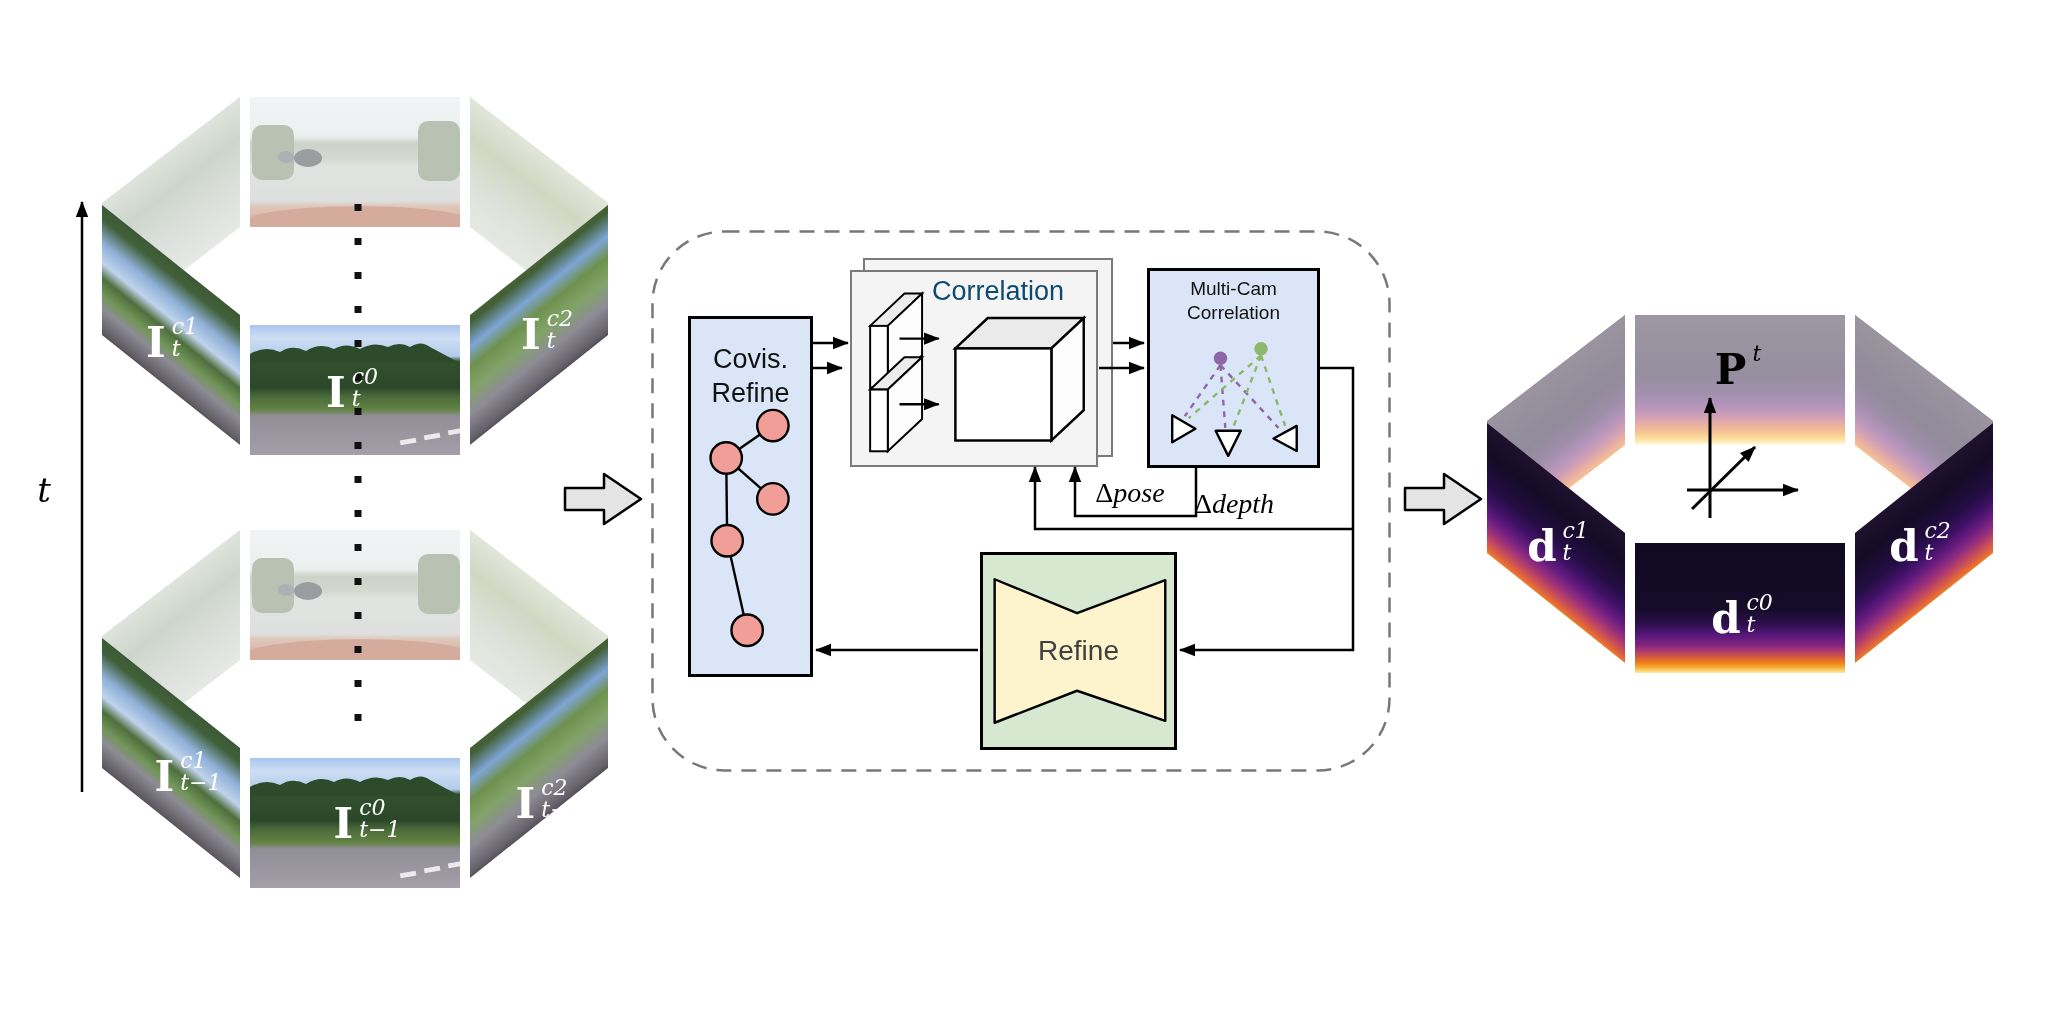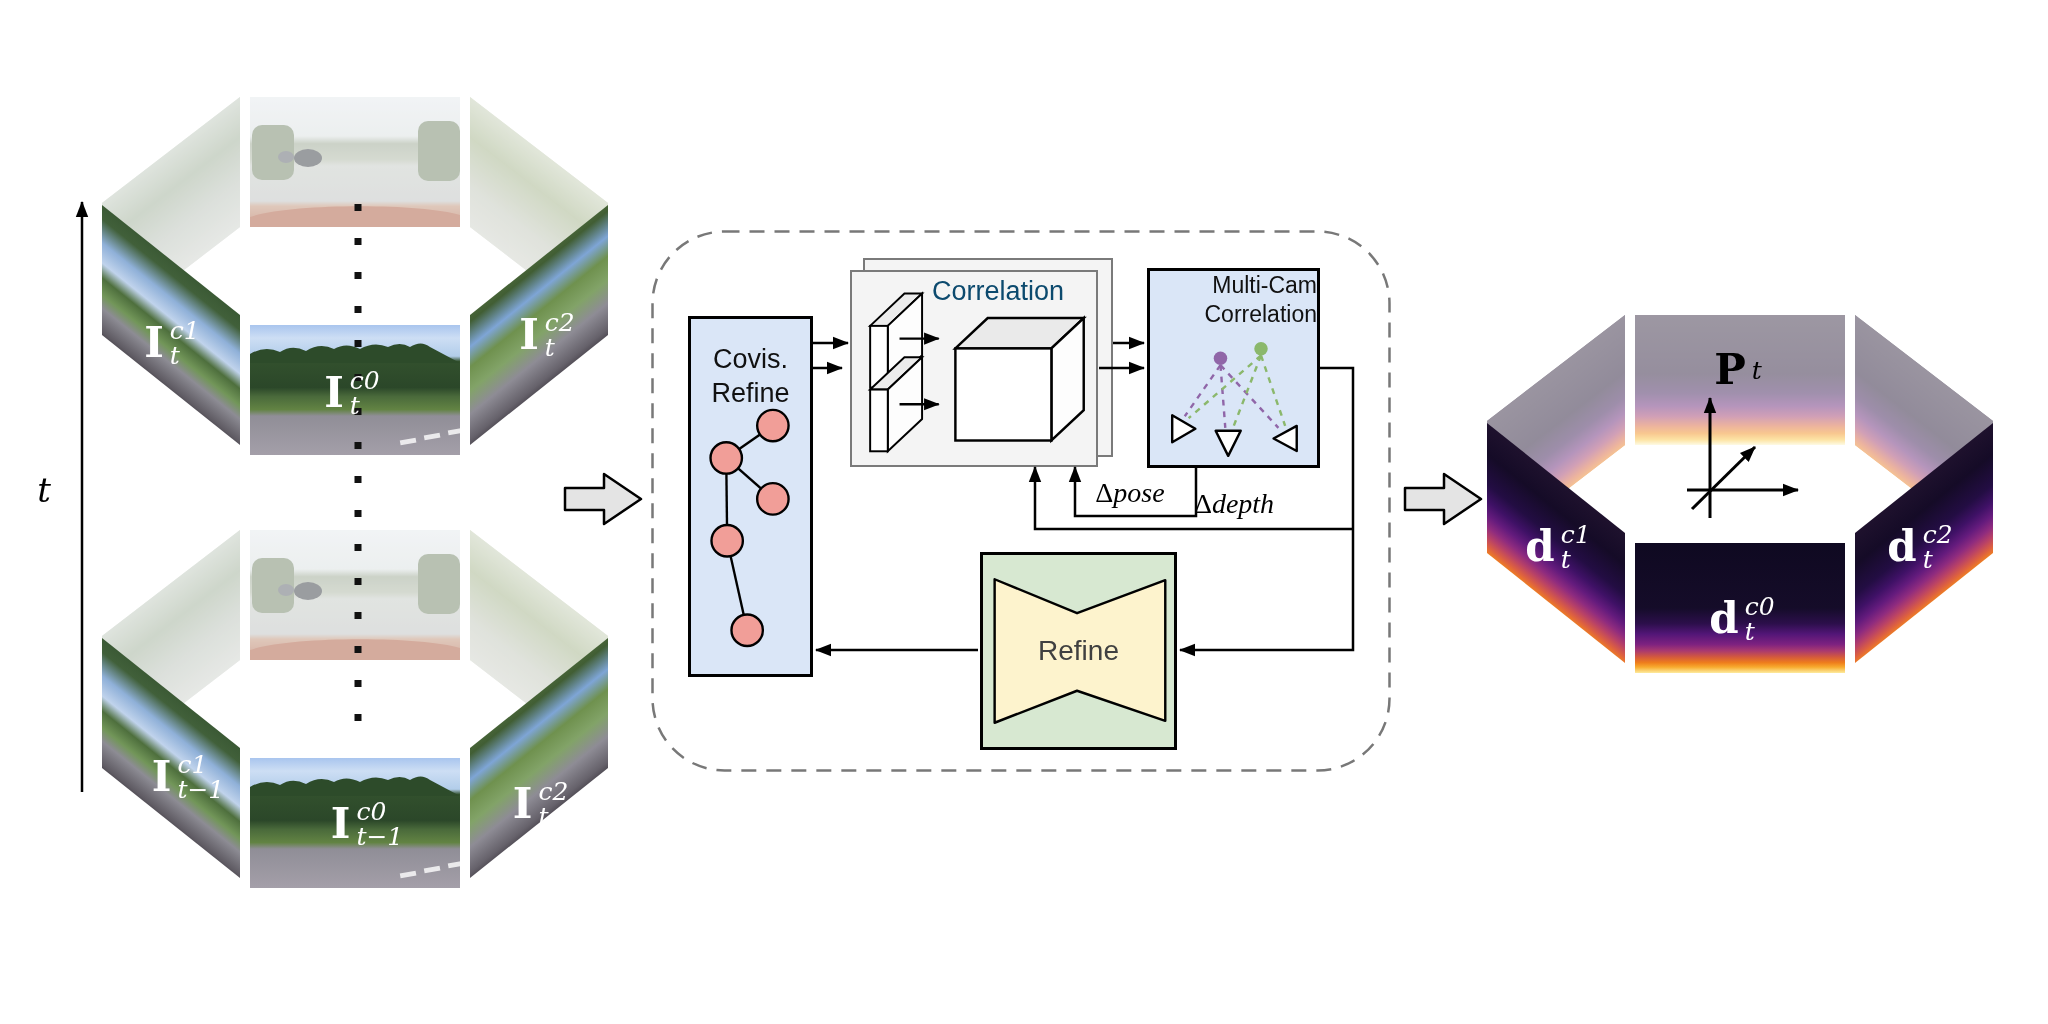--- a/index.html
+++ b/index.html
@@ -5,34 +5,34 @@
   html,body{margin:0;padding:0;background:#fff;}
   .canvas{position:relative;width:2048px;height:1024px;background:#fff;overflow:hidden;
           font-family:"Liberation Sans",sans-serif;}
   .canvas svg.hex{position:absolute;}
   .overlay{position:absolute;left:0;top:0;pointer-events:none;}
   .box{position:absolute;box-sizing:border-box;}
   .blue{background:#dae6f7;border:3px solid #000;}
   .panel{position:absolute;box-sizing:border-box;background:#f4f4f4;border:2px solid #7a7a7a;}
   .box-title{position:relative;text-align:center;color:#111;line-height:1.25;z-index:2;}
   #covis-box .box-title{font-size:27px;padding-top:24px;}
-  #multicam-box .box-title{font-size:23px;padding-top:0;text-align:right;}
+  #multicam-box .box-title{font-size:19px;padding-top:6px;}
   .fill{position:absolute;left:0;top:0;width:100%;height:100%;z-index:1;}
   .corr-title{position:absolute;left:80px;top:4px;font-size:27px;color:#0c4a6e;z-index:2;}
   #refine-box{position:absolute;box-sizing:border-box;background:#d7e8d1;border:3px solid #000;}
   .refine-lbl{position:absolute;left:50%;top:50%;transform:translate(-50%,-50%);
               font-size:28px;color:#404040;z-index:2;}
   .mathlbl{position:absolute;transform:translate(-50%,-50%);font-family:Liberation Serif, serif;
            font-size:28px;color:#000;white-space:nowrap;z-index:5;}
   .mathlbl .mword{font-style:italic;}
   .mlabel{position:absolute;transform:translate(-50%,-50%);display:flex;align-items:center;
           color:#fff;font-family:"DejaVu Serif",serif;line-height:1;white-space:nowrap;z-index:5;}
   .mlabel .mbase{font-size:42px;font-weight:bold;}
-  .mlabel .mscripts{display:flex;flex-direction:column;justify-content:center;
-                    height:54px;margin-left:6px;font-size:25px;font-style:italic;}
+  .mlabel .mscripts{display:flex;flex-direction:column;justify-content:flex-start;
+                    height:54px;margin-left:6px;font-size:22px;font-style:italic;}
   .mlabel.black{color:#000;}
   #t-label{position:absolute;transform:translate(-50%,-50%);font-family:"DejaVu Serif",serif;
            font-style:italic;font-size:34px;color:#000;z-index:5;}
 </style>
 </head>
 <body>
 
 <div class="canvas">
 
   <svg class="hex" style="left:100px;top:95px" width="510" height="365" viewBox="0 0 510 365">

